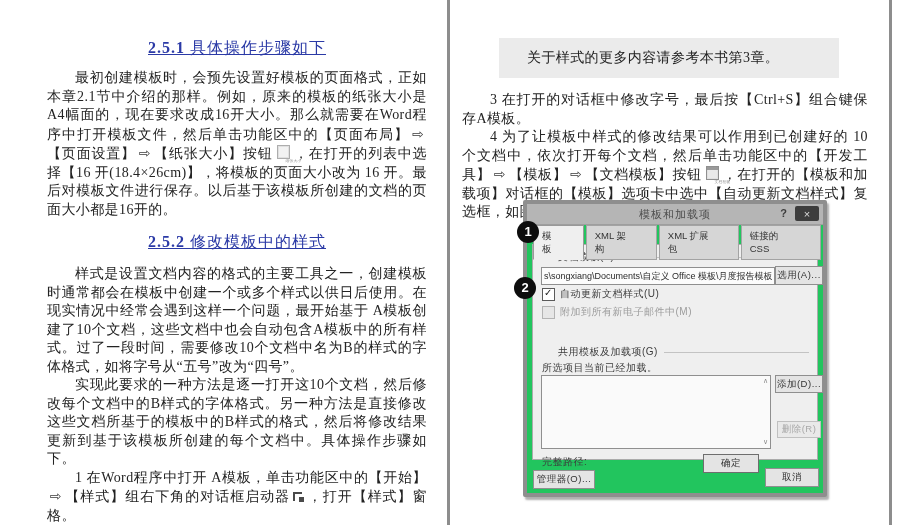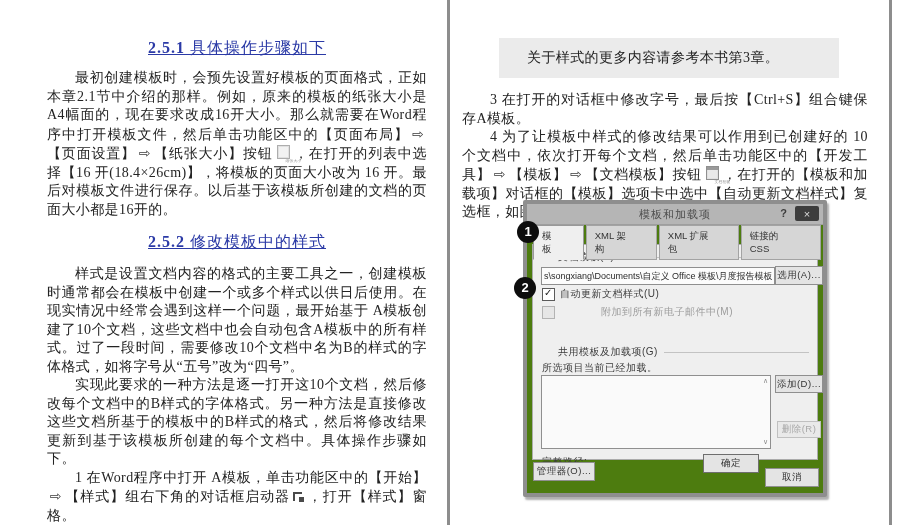--- a/index.html
+++ b/index.html
@@ -39,21 +39,21 @@
   .launcher-icon::before{content:"";position:absolute;left:0;top:1px;width:7px;height:7px;
             border-top:2px solid #4a4a4a;border-left:2px solid #4a4a4a;}
   .launcher-icon::after{content:"";position:absolute;right:0;bottom:0;width:5px;height:5px;background:#4a4a4a;}
 
   
   .notebox{margin:0 29px 13px 37px;background:#ebebeb;padding:11px 14px 11px 28px;
            font-size:14px;letter-spacing:.4px;}
 
   
   .dialog{position:absolute;left:523px;top:200px;width:304px;height:297px;box-sizing:border-box;
-          background:#4d7c0f;border:4px solid #8e8e8e;border-radius:2px;
+          background:#22c55e;border:4px solid #8e8e8e;border-radius:2px;
           font-family:"Liberation Sans","DejaVu Sans",sans-serif;color:#3a3a3a;
           box-shadow:2px 3px 2px rgba(110,110,110,.55);filter:blur(.3px);}
   .dlg-titlebar{position:absolute;left:0;top:0;right:0;height:20px;background:#b5b5b5;
           border-bottom:1px solid #9e9e9e;}
   .dlg-title{position:absolute;left:0;right:0;top:3px;text-align:center;font-size:11px;color:#4c4c4c;letter-spacing:1px;}
   .dlg-help{position:absolute;right:36px;top:3px;font-size:11px;font-weight:bold;color:#3c3c3c;cursor:default;}
   .dlg-close{position:absolute;right:4px;top:2px;width:24px;height:15px;background:#3d3d3d;border-radius:2px;
           text-align:center;line-height:14px;}
   .dlg-close i{font-style:normal;color:#dcdcdc;font-size:11px;}
   .dlg-tabs{position:absolute;left:6px;top:21px;display:flex;z-index:2;}
@@ -69,38 +69,38 @@
   .path-input{position:absolute;left:8px;top:22px;width:228px;height:16px;background:#fcfcfc;
        border:1px solid #8f8f8f;font-size:9px;color:#2b2b2b;padding:0 2px;
        font-family:"Liberation Sans","DejaVu Sans",sans-serif;}
   .btn{box-sizing:border-box;background:#e4e4e4;border:1px solid #8f8f8f;color:#333;
        font-size:9.5px;font-family:"Liberation Sans","DejaVu Sans",sans-serif;
        padding:0;text-align:center;letter-spacing:.5px;}
   .btn:disabled,.btn.disabled{color:#a9a9a9;border-color:#c0c0c0;background:#e9e9e9;margin-top:20px;}
   .btn-attach{position:absolute;left:242px;top:21px;width:48px;height:19px;}
   .cb-row{position:absolute;left:9px;display:flex;align-items:center;}
   .cb-row.r1{top:42px;}
-  .cb-row.r2{top:60px;gap:41px;}
+  .cb-row.r2{top:60px;}
   .cb{display:inline-block;width:11px;height:11px;background:#fff;border:1px solid #5a5a5a;
       position:relative;margin-right:5px;}
   .cb i{font-style:normal;position:absolute;left:1px;top:-2px;font-size:10px;color:#222;}
   .cb-row.disabled .cb{border-color:#b3b3b3;background:#e6e6e6;}
   .cb-row.disabled .cb-lbl{color:#9c9c9c;}
   .cb-lbl{font-size:10px;color:#3c3c3c;letter-spacing:.5px;}
   .lbl-loaded{position:absolute;left:9px;top:116px;}
   .listbox{position:absolute;left:8px;top:130px;width:228px;height:72px;background:#fafafa;
       border:1px solid #8f8f8f;}
   .scr{position:absolute;right:2px;font-size:7px;color:#8a8a8a;line-height:7px;
       font-family:"DejaVu Sans","Liberation Sans",sans-serif;}
   .scr.up{top:2px;}
   .scr.dn{bottom:2px;}
   .btn-add{position:absolute;left:242px;top:130px;width:48px;height:18px;}
   .btn-remove{position:absolute;left:244px;top:156px;width:44px;height:17px;}
   .lbl-fullpath{position:absolute;left:9px;top:210px;}
-  .btn-organizer{position:absolute;left:6px;bottom:12px;width:62px;height:19px;}
+  .btn-organizer{position:absolute;left:6px;bottom:4px;width:62px;height:19px;}
   .btn-ok{position:absolute;right:64px;bottom:20px;width:56px;height:19px;border-color:#6e6e6e;text-align:center;}
   .btn-cancel{position:absolute;right:4px;bottom:6px;width:54px;height:19px;}
 
   .callout{position:absolute;width:22px;height:22px;border-radius:50%;background:#0d0d0d;
       color:#fff;text-align:center;line-height:22px;font-size:13px;font-weight:bold;
       font-family:"Liberation Sans","DejaVu Sans",sans-serif;z-index:5;}
   .callout.c1{left:517px;top:221px;}
   .callout.c2{left:514px;top:277px;}
 </style>
 </head>

